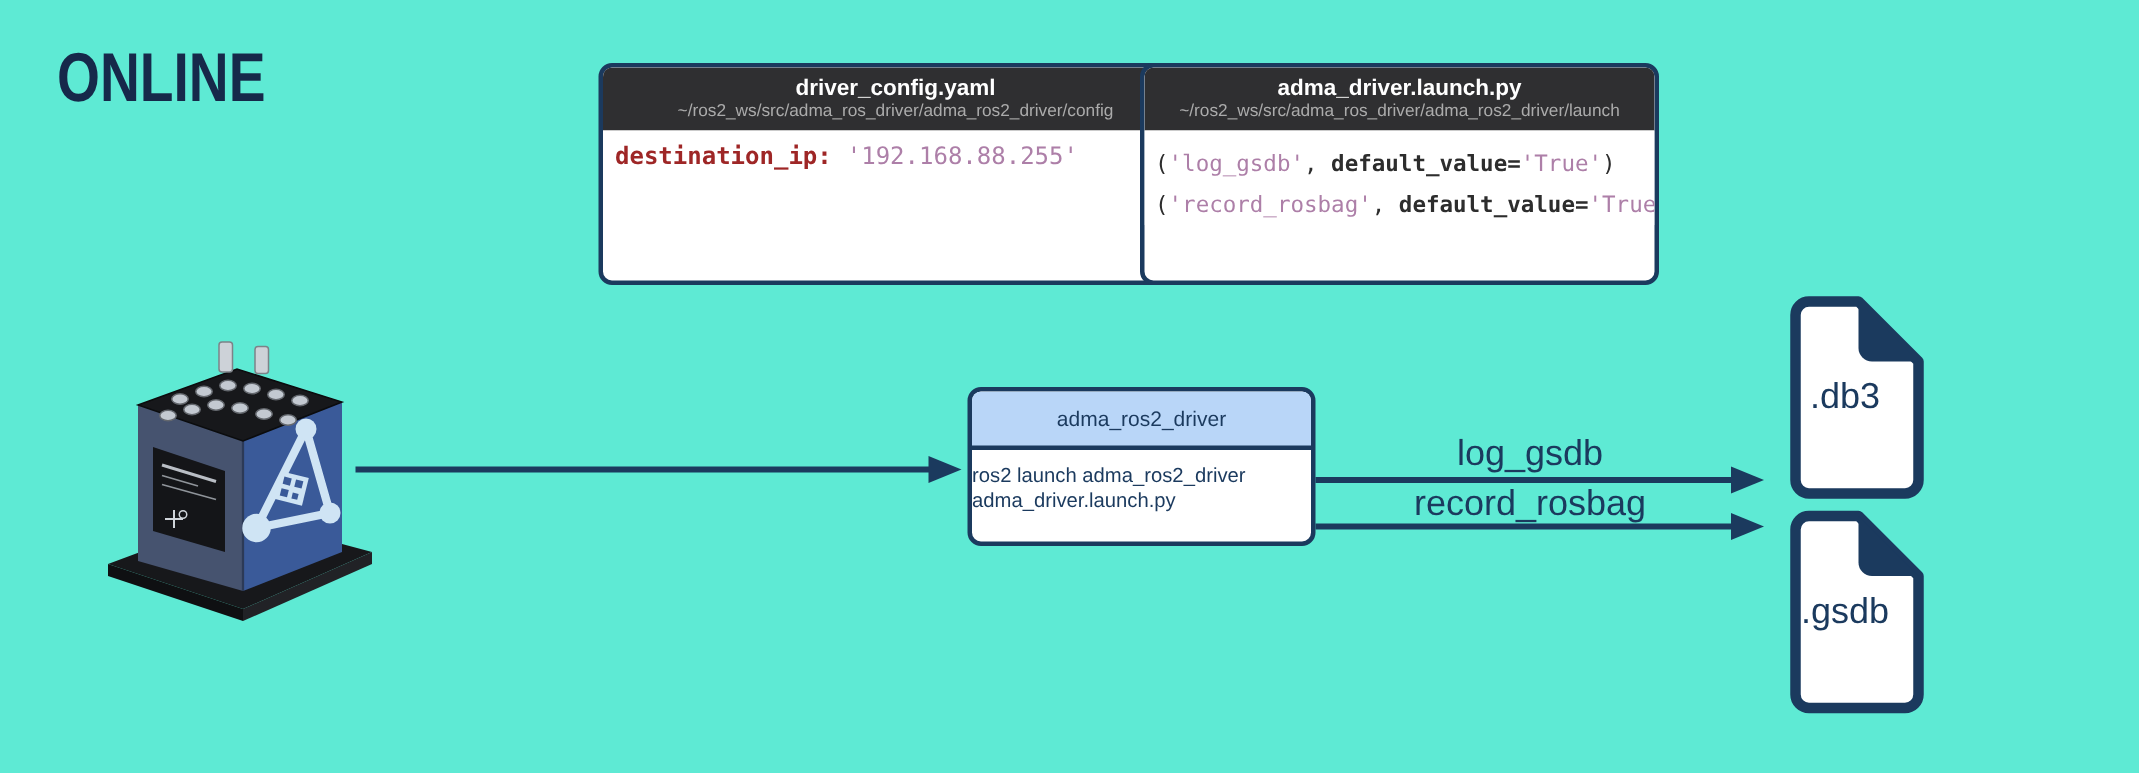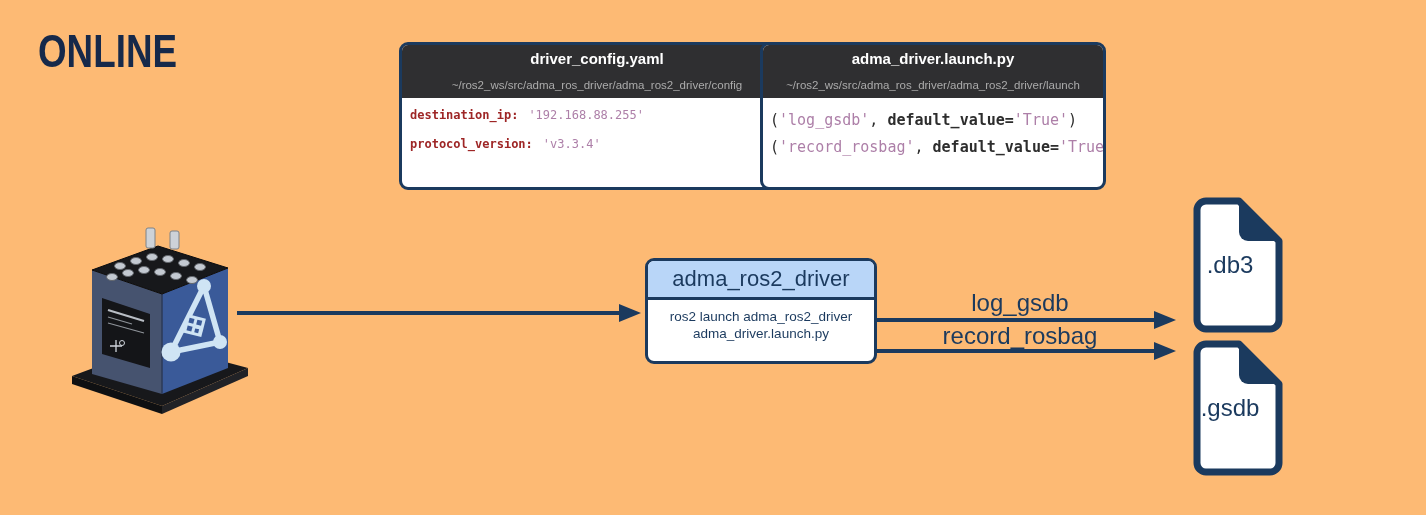--- a/index.html
+++ b/index.html
@@ -9,21 +9,21 @@
     --path-gray:#ababab;
     --key-red:#9e2626;
     --val-purple:#ad7fa8;
     --code-dark:#2d2d2d;
     --box-blue:#b9d6f8;
     --logo-blue:#cfe4f4;
   }
   *{margin:0;padding:0;box-sizing:border-box}
   html,body{background:#ffffff}
   .canvas{
-    position:relative;width:1426px;height:515px;background:#fdba74;
+    position:relative;width:1426px;height:515px;background:#5eead4;
     font-family:"Liberation Sans",sans-serif;overflow:hidden;
   }
 
   
   .online-title{
     position:absolute;left:38px;top:24px;
     font-size:46px;font-weight:800;color:var(--title-navy);
     letter-spacing:0px;transform:scaleX(0.80);transform-origin:left top;
     white-space:nowrap;
   }
@@ -32,26 +32,26 @@
   .codebox{
     position:absolute;border:3px solid var(--navy);border-radius:9px;
     background:#ffffff;overflow:hidden;
   }
   #config-box{left:399px;top:42px;width:396px;height:148px}
   #launch-box{left:760px;top:42px;width:346px;height:148px}
   .codebox-header{
     background:var(--header-bg);text-align:center;padding:5px 4px 6px 4px;
   }
   .codebox-title{font-size:15px;font-weight:700;color:#ffffff;line-height:17px}
-  .codebox-path{font-size:11.5px;color:var(--path-gray);line-height:13px;margin-top:12px}
+  .codebox-path{font-size:11.5px;color:var(--path-gray);line-height:13px;margin-top:1px}
   .codebox-body{
     font-family:"DejaVu Sans Mono",monospace;color:var(--code-dark);
     background:#ffffff;
   }
-  #config-box .codebox-body{padding:7px 8px 0 8px;font-size:12px}
+  #config-box .codebox-body{padding:7px 8px 0 8px;font-size:16px}
   #config-box .code-line{line-height:20px;white-space:nowrap}
   #launch-box .codebox-body{padding:9px 7px 0 7px;font-size:15px}
   #launch-box .code-line{line-height:27px;white-space:nowrap}
   .code-spacer{height:9px}
   .yaml-key{color:var(--key-red);font-weight:700;margin-right:10px}
   .tok-plain{color:var(--code-dark)}
   .tok-kw{color:var(--code-dark);font-weight:700}
   .tok-str{color:var(--val-purple)}
 
   
@@ -72,23 +72,23 @@
   
   .node-box{
     position:absolute;left:645px;top:258px;width:232px;height:106px;
     border:3px solid var(--navy);border-radius:9px;background:#ffffff;
     overflow:hidden;
   }
   .node-header{
     background:var(--box-blue);border-bottom:3px solid var(--navy);
     height:39px;display:flex;align-items:center;justify-content:center;
   }
-  .node-title{font-size:22px;font-weight:500;color:var(--navy)}
+  .node-title{font-size:14px;font-weight:500;color:var(--navy)}
   .node-body{
-    text-align:center;padding-top:8px;font-size:13.5px;line-height:17px;
+    text-align:left;padding-top:8px;font-size:13.5px;line-height:17px;
     color:var(--navy);font-weight:500;
   }
 
   
   .file-icon{position:absolute;width:106px;height:136px}
   #db3-icon{left:1177px;top:197px}
   #gsdb-icon{left:1177px;top:340px}
   .file-icon svg{position:absolute;inset:0}
   .file-label{
     position:absolute;inset:0;display:flex;align-items:center;justify-content:center;
@@ -103,21 +103,20 @@
   <div class="online-title">ONLINE</div>
 
   <section class="codebox" id="config-box">
     <header class="codebox-header">
       <div class="codebox-title">driver_config.yaml</div>
       <div class="codebox-path">~/ros2_ws/src/adma_ros_driver/adma_ros2_driver/config</div>
     </header>
     <div class="codebox-body">
       <div class="code-line"><span class="yaml-key">destination_ip:</span><span class="tok-str">'192.168.88.255'</span></div>
       <div class="code-spacer"></div>
-      <div class="code-line"><span class="yaml-key">protocol_version:</span><span class="tok-str">'v3.3.4'</span></div>
     </div>
   </section>
 
   <section class="codebox" id="launch-box">
     <header class="codebox-header">
       <div class="codebox-title">adma_driver.launch.py</div>
       <div class="codebox-path">~/ros2_ws/src/adma_ros_driver/adma_ros2_driver/launch</div>
     </header>
     <div class="codebox-body">
       <div class="code-line"><span class="tok-plain">(</span><span class="tok-str">'log_gsdb'</span><span class="tok-plain">, </span><span class="tok-kw">default_value=</span><span class="tok-str">'True'</span><span class="tok-plain">)</span></div>

